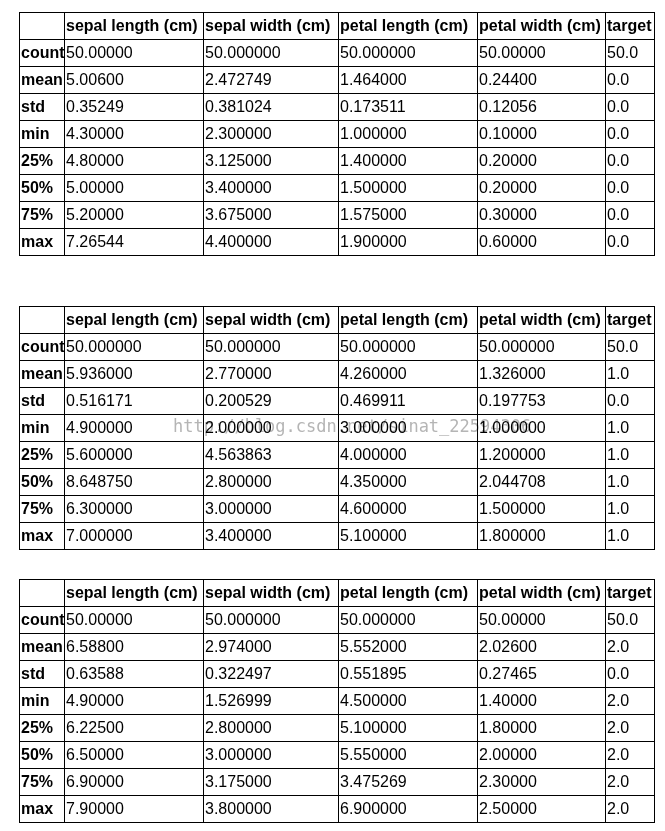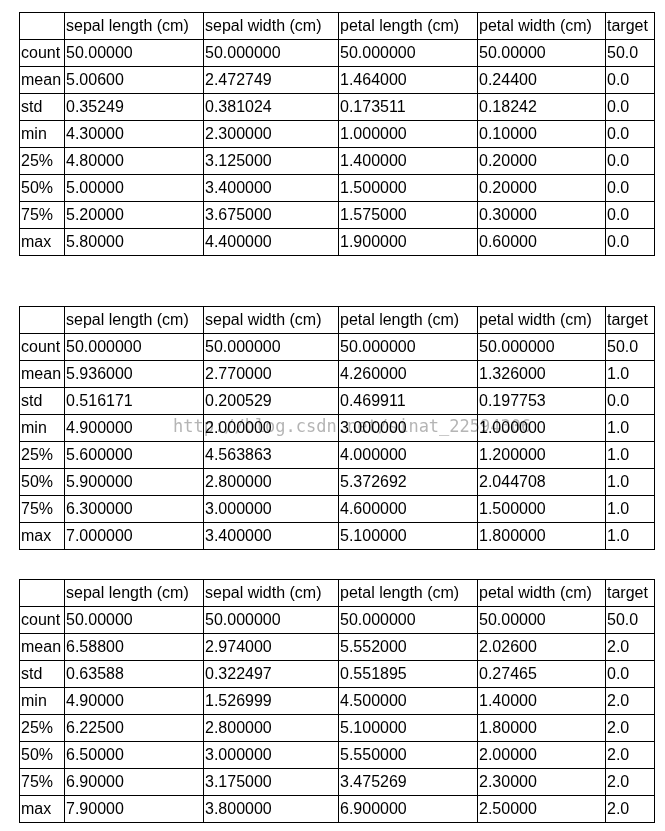--- a/index.html
+++ b/index.html
@@ -46,21 +46,21 @@
     height: 26px;
     padding: 0 1px;
     text-align: left;
     vertical-align: middle;
     white-space: nowrap;
     overflow: hidden;
     background: transparent;
     font-weight: normal;
   }
   .desc-table th {
-    font-weight: normal;
+    font-weight: bold;
   }
   col.c0 { width: 45px; }
   col.c1 { width: 139px; }
   col.c2 { width: 135px; }
   col.c3 { width: 139px; }
   col.c4 { width: 128px; }
   col.c5 { width: 49px; }
 </style>
 </head>
 <body>
@@ -103,21 +103,21 @@
           <td>2.472749</td>
           <td>1.464000</td>
           <td>0.24400</td>
           <td>0.0</td>
         </tr>
         <tr>
           <th>std</th>
           <td>0.35249</td>
           <td>0.381024</td>
           <td>0.173511</td>
-          <td>0.18242</td>
+          <td>0.12056</td>
           <td>0.0</td>
         </tr>
         <tr>
           <th>min</th>
           <td>4.30000</td>
           <td>2.300000</td>
           <td>1.000000</td>
           <td>0.10000</td>
           <td>0.0</td>
         </tr>
@@ -140,21 +140,21 @@
         <tr>
           <th>75%</th>
           <td>5.20000</td>
           <td>3.675000</td>
           <td>1.575000</td>
           <td>0.30000</td>
           <td>0.0</td>
         </tr>
         <tr>
           <th>max</th>
-          <td>5.80000</td>
+          <td>7.26544</td>
           <td>4.400000</td>
           <td>1.900000</td>
           <td>0.60000</td>
           <td>0.0</td>
         </tr>
       </tbody>
     </table>
 
   <table class="desc-table t1">
     <colgroup>
@@ -211,23 +211,23 @@
         <tr>
           <th>25%</th>
           <td>5.600000</td>
           <td>4.563863</td>
           <td>4.000000</td>
           <td>1.200000</td>
           <td>1.0</td>
         </tr>
         <tr>
           <th>50%</th>
-          <td>5.900000</td>
+          <td>8.648750</td>
           <td>2.800000</td>
-          <td>5.372692</td>
+          <td>4.350000</td>
           <td>2.044708</td>
           <td>1.0</td>
         </tr>
         <tr>
           <th>75%</th>
           <td>6.300000</td>
           <td>3.000000</td>
           <td>4.600000</td>
           <td>1.500000</td>
           <td>1.0</td>

